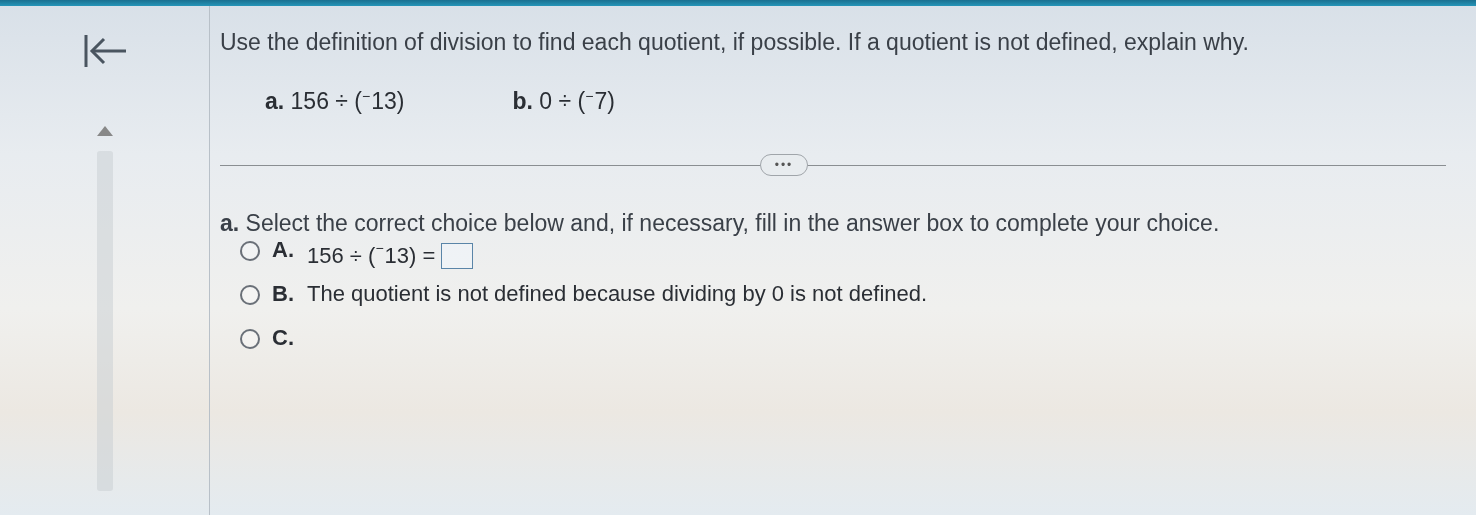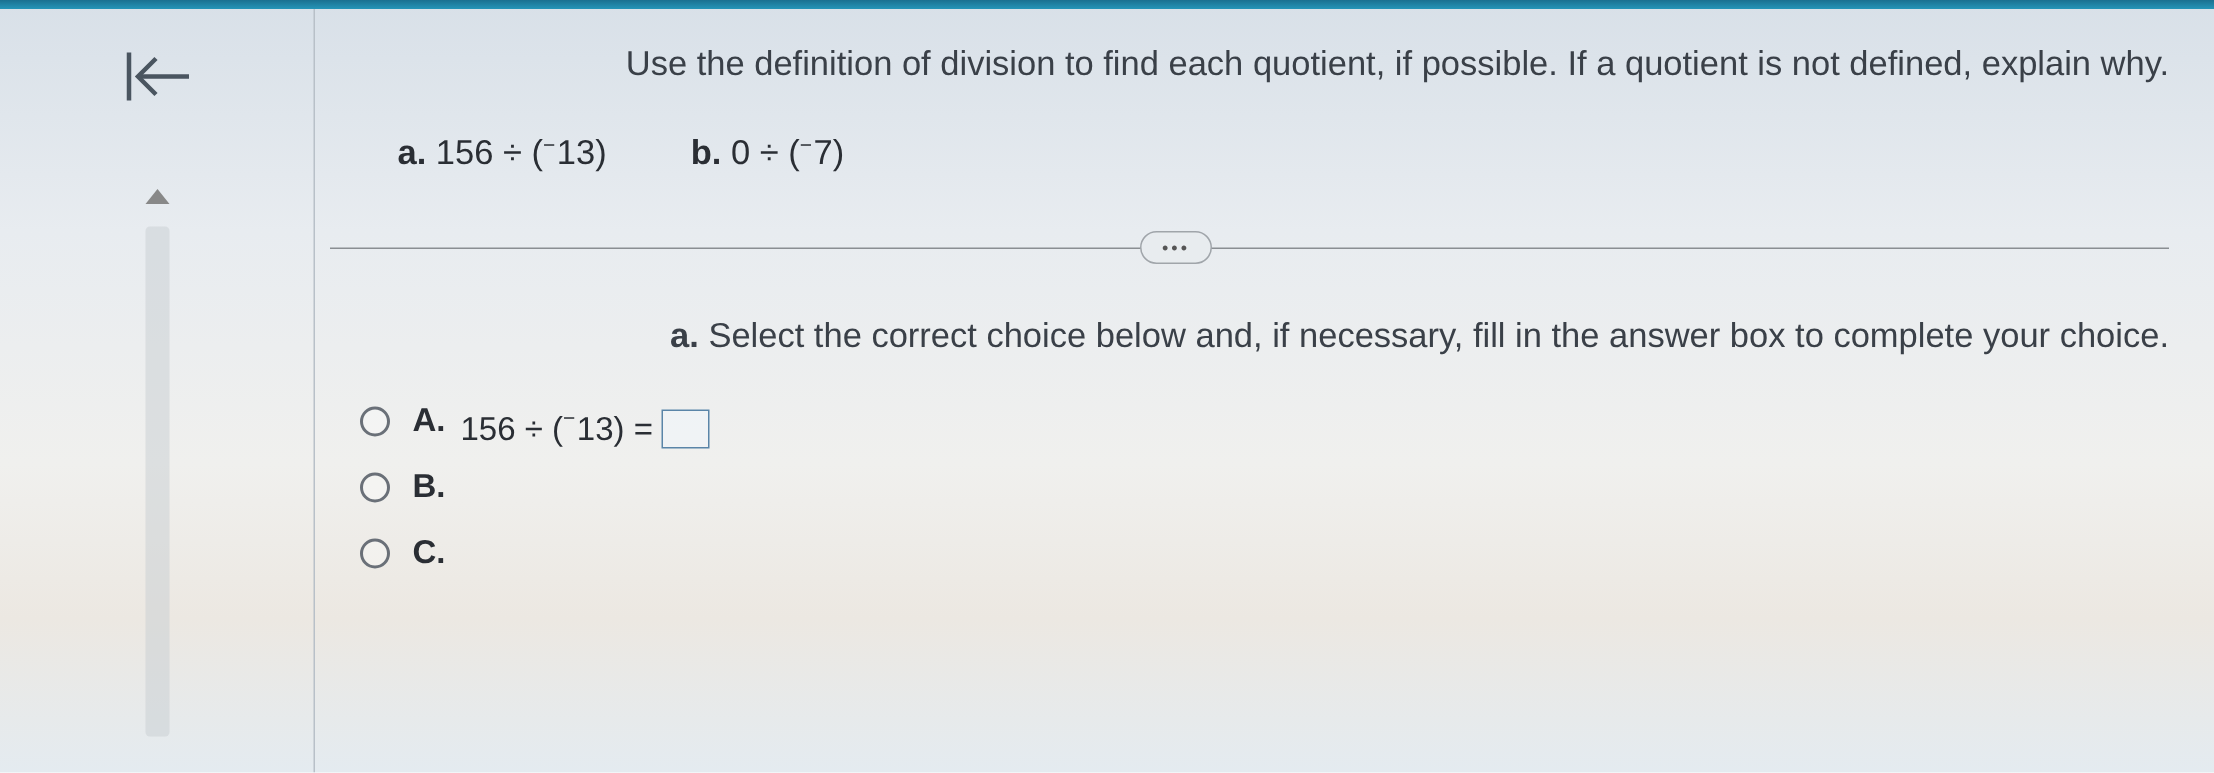--- a/index.html
+++ b/index.html
@@ -19,21 +19,20 @@
     
     .top-border {
       height: 6px;
       background: linear-gradient(180deg, #1a7090 0%, #2595b8 100%);
       width: 100%;
     }
     
     .container {
       display: flex;
       height: calc(100% - 6px);
-      text-align: right;
     }
     
     .left-column {
       width: 210px;
       display: flex;
       flex-direction: column;
       align-items: center;
       padding-top: 25px;
       border-right: 1px solid #b8c0c8;
       position: relative;
@@ -78,21 +77,21 @@
     
     .instruction {
       font-size: 23px;
       color: #3a4048;
       margin-bottom: 30px;
       line-height: 1.4;
     }
     
     .problems {
       display: flex;
-      gap: 56px;
+      gap: 108px;
       margin-left: 45px;
       margin-bottom: 35px;
     }
     
     .problem {
       font-size: 23px;
       color: #2a2e34;
     }
     
     .problem-label {
@@ -134,21 +133,20 @@
       align-items: center;
       justify-content: center;
       font-size: 12px;
       color: #555;
       letter-spacing: 2px;
     }
     
     .part-instruction {
       font-size: 23px;
       color: #3a4048;
-      margin-bottom: 30px;
     }
     
     .options {
       margin-left: 20px;
     }
     
     .option {
       display: flex;
       align-items: flex-start;
       margin-bottom: 18px;
@@ -252,20 +250,21 @@
         <span class="option-letter">A.</span>
         <span class="option-content option-a-content">
           <span>156</span>&nbsp;<span>÷</span>&nbsp;(<span class="neg-superscript">−</span><span>13</span>)&nbsp;<span>=</span>
           <span class="answer-box"></span>
         </span>
       </div>
 
       <div class="option">
         <div class="radio"></div>
         <span class="option-letter">B.</span>
+        <span class="option-content">The quotient is not defined because dividing by 0 is not defined.</span>
       </div>
 
       <div class="option">
         <div class="radio"></div>
         <span class="option-letter">C.</span>
       </div>
 
     </div>
 
   </div>

